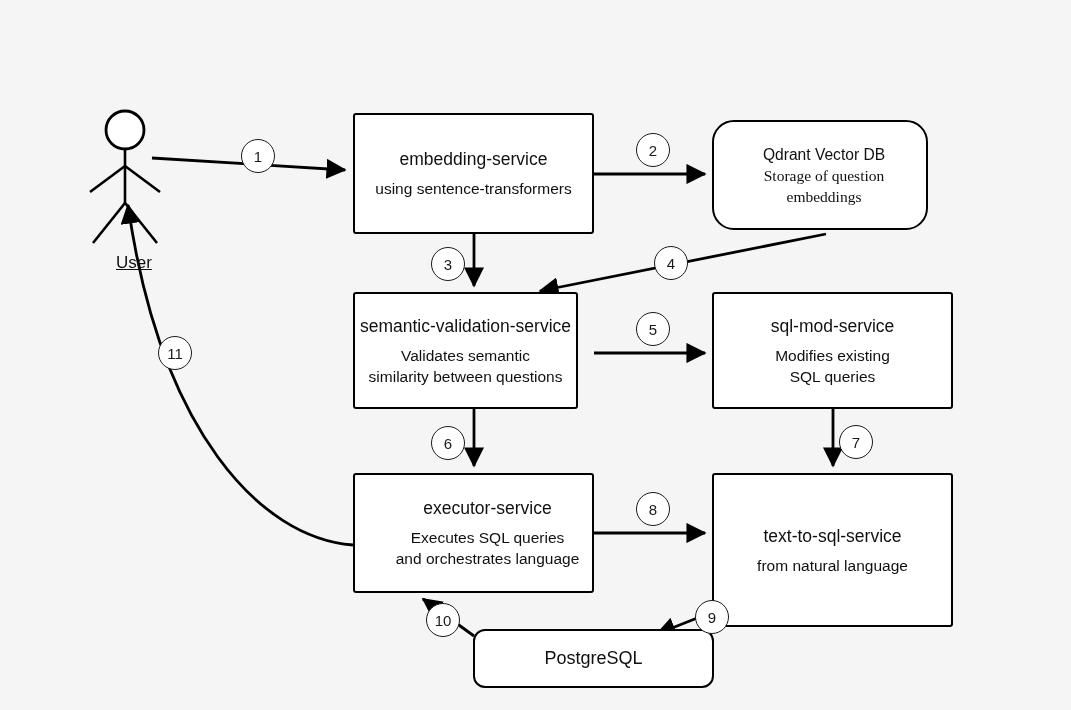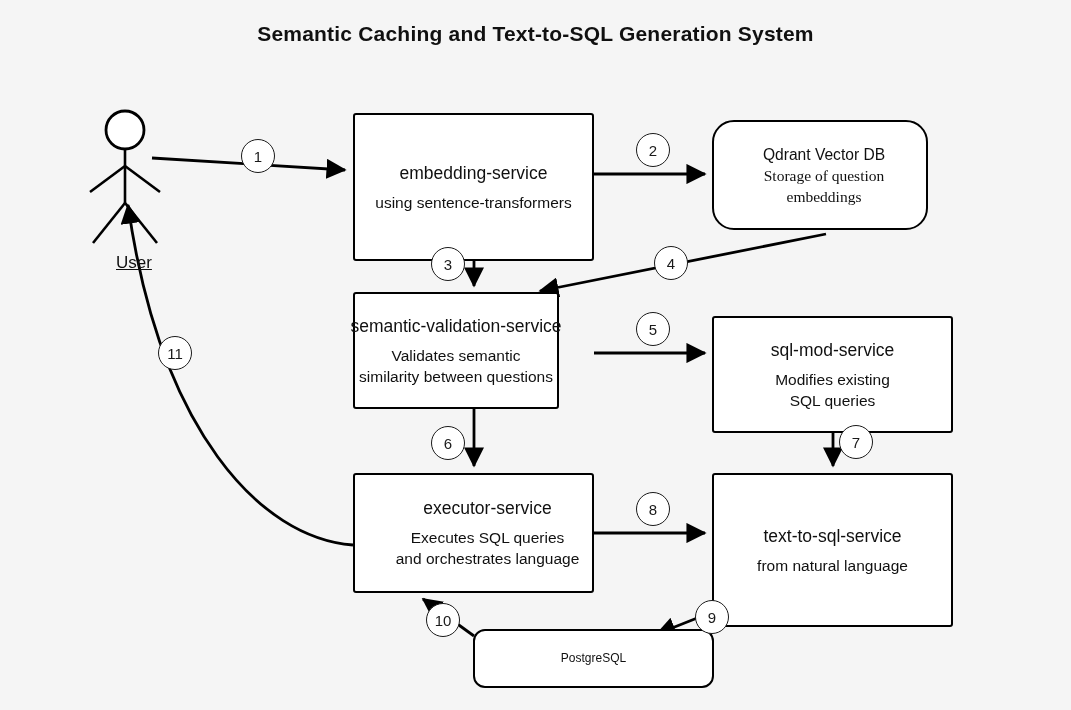--- a/index.html
+++ b/index.html
@@ -59,21 +59,21 @@
     color: #101010;
     white-space: nowrap;
   }
   .node-desc {
     font-size: 15.5px;
     line-height: 21px;
     color: #101010;
     white-space: nowrap;
   }
   .node .node-title + .node-desc { margin-top: 7px; }
-  .node.plain .node-title { font-size: 12px; text-align: right; }
+  .node.plain .node-title { font-size: 18px; text-align: right; }
   .node.db .node-title {
     font-size: 15.6px;
     line-height: 21px;
   }
   .node.db .node-desc { margin-top: 0; font-family: Liberation Serif, serif; }
 
   .edge-label {
     position: absolute;
     width: 34px;
     height: 34px;
@@ -96,21 +96,20 @@
     line-height: 20px;
     color: #101010;
     white-space: nowrap;
   }
 </style>
 </head>
 <body>
 
 <div id="diagram-root">
 
-  <div class="diagram-title">Semantic Caching and Text-to-SQL Generation System</div>
 
   <svg id="diagram-svg" viewBox="0 0 1071 710">
     <defs>
       <marker id="arrow" viewBox="0 0 10 10" refX="9.2" refY="5" markerWidth="7.2" markerHeight="7.2" orient="auto-start-reverse">
         <path d="M 0 0 L 10 5 L 0 10 z" fill="#000000"></path>
       </marker>
       <marker id="arrow-sm" viewBox="0 0 10 10" refX="9.2" refY="5" markerWidth="6.4" markerHeight="6.4" orient="auto-start-reverse">
         <path d="M 0 0 L 10 5 L 0 10 z" fill="#000000"></path>
       </marker>
     </defs>
@@ -140,38 +139,38 @@
 
     <path d="M 594 533 L 705 533" stroke="#000000" stroke-width="2.8" fill="none" marker-end="url(#arrow)"></path>
 
     <path d="M 760 593 L 657 634" stroke="#000000" stroke-width="2.8" fill="none" marker-end="url(#arrow)"></path>
 
     <path d="M 474 636 L 423 599" stroke="#000000" stroke-width="2.8" fill="none" marker-end="url(#arrow)"></path>
 
     <path d="M 353 545 C 260 538 160 430 128 205" stroke="#000000" stroke-width="2.8" fill="none" marker-end="url(#arrow)"></path>
   </svg>
 
-  <div class="node rect" style="left:353px; top:113px; width:241px; height:148px;align-items:center;">
+  <div class="node rect" style="left:353px; top:113px; width:241px; height:121px;align-items:center;">
     <div class="node-title">embedding-service</div>
     <div class="node-desc">using sentence-transformers</div>
   </div>
 
   <div class="node rounded db" style="left:712px; top:120px; width:216px; height:110px;padding-left:8px;">
     <div class="node-title">Qdrant Vector DB</div>
     <div class="node-desc">Storage of question</div>
     <div class="node-desc">embeddings</div>
   </div>
 
-  <div class="node rect" style="left:353px; top:292px; width:206px; height:117px;">
+  <div class="node rect" style="left:353px; top:292px; width:225px; height:117px;">
     <div class="node-title">semantic-validation-service</div>
     <div class="node-desc">Validates semantic</div>
     <div class="node-desc">similarity between questions</div>
   </div>
 
-  <div class="node rect" style="left:712px; top:292px; width:241px; height:117px;margin-top:24px;">
+  <div class="node rect" style="left:712px; top:292px; width:241px; height:117px;">
     <div class="node-title">sql-mod-service</div>
     <div class="node-desc">Modifies existing</div>
     <div class="node-desc">SQL queries</div>
   </div>
 
   <div class="node rect" style="left:353px; top:473px; width:241px; height:120px;padding-left:28px;">
     <div class="node-title">executor-service</div>
     <div class="node-desc">Executes SQL queries</div>
     <div class="node-desc">and orchestrates language</div>
   </div>

